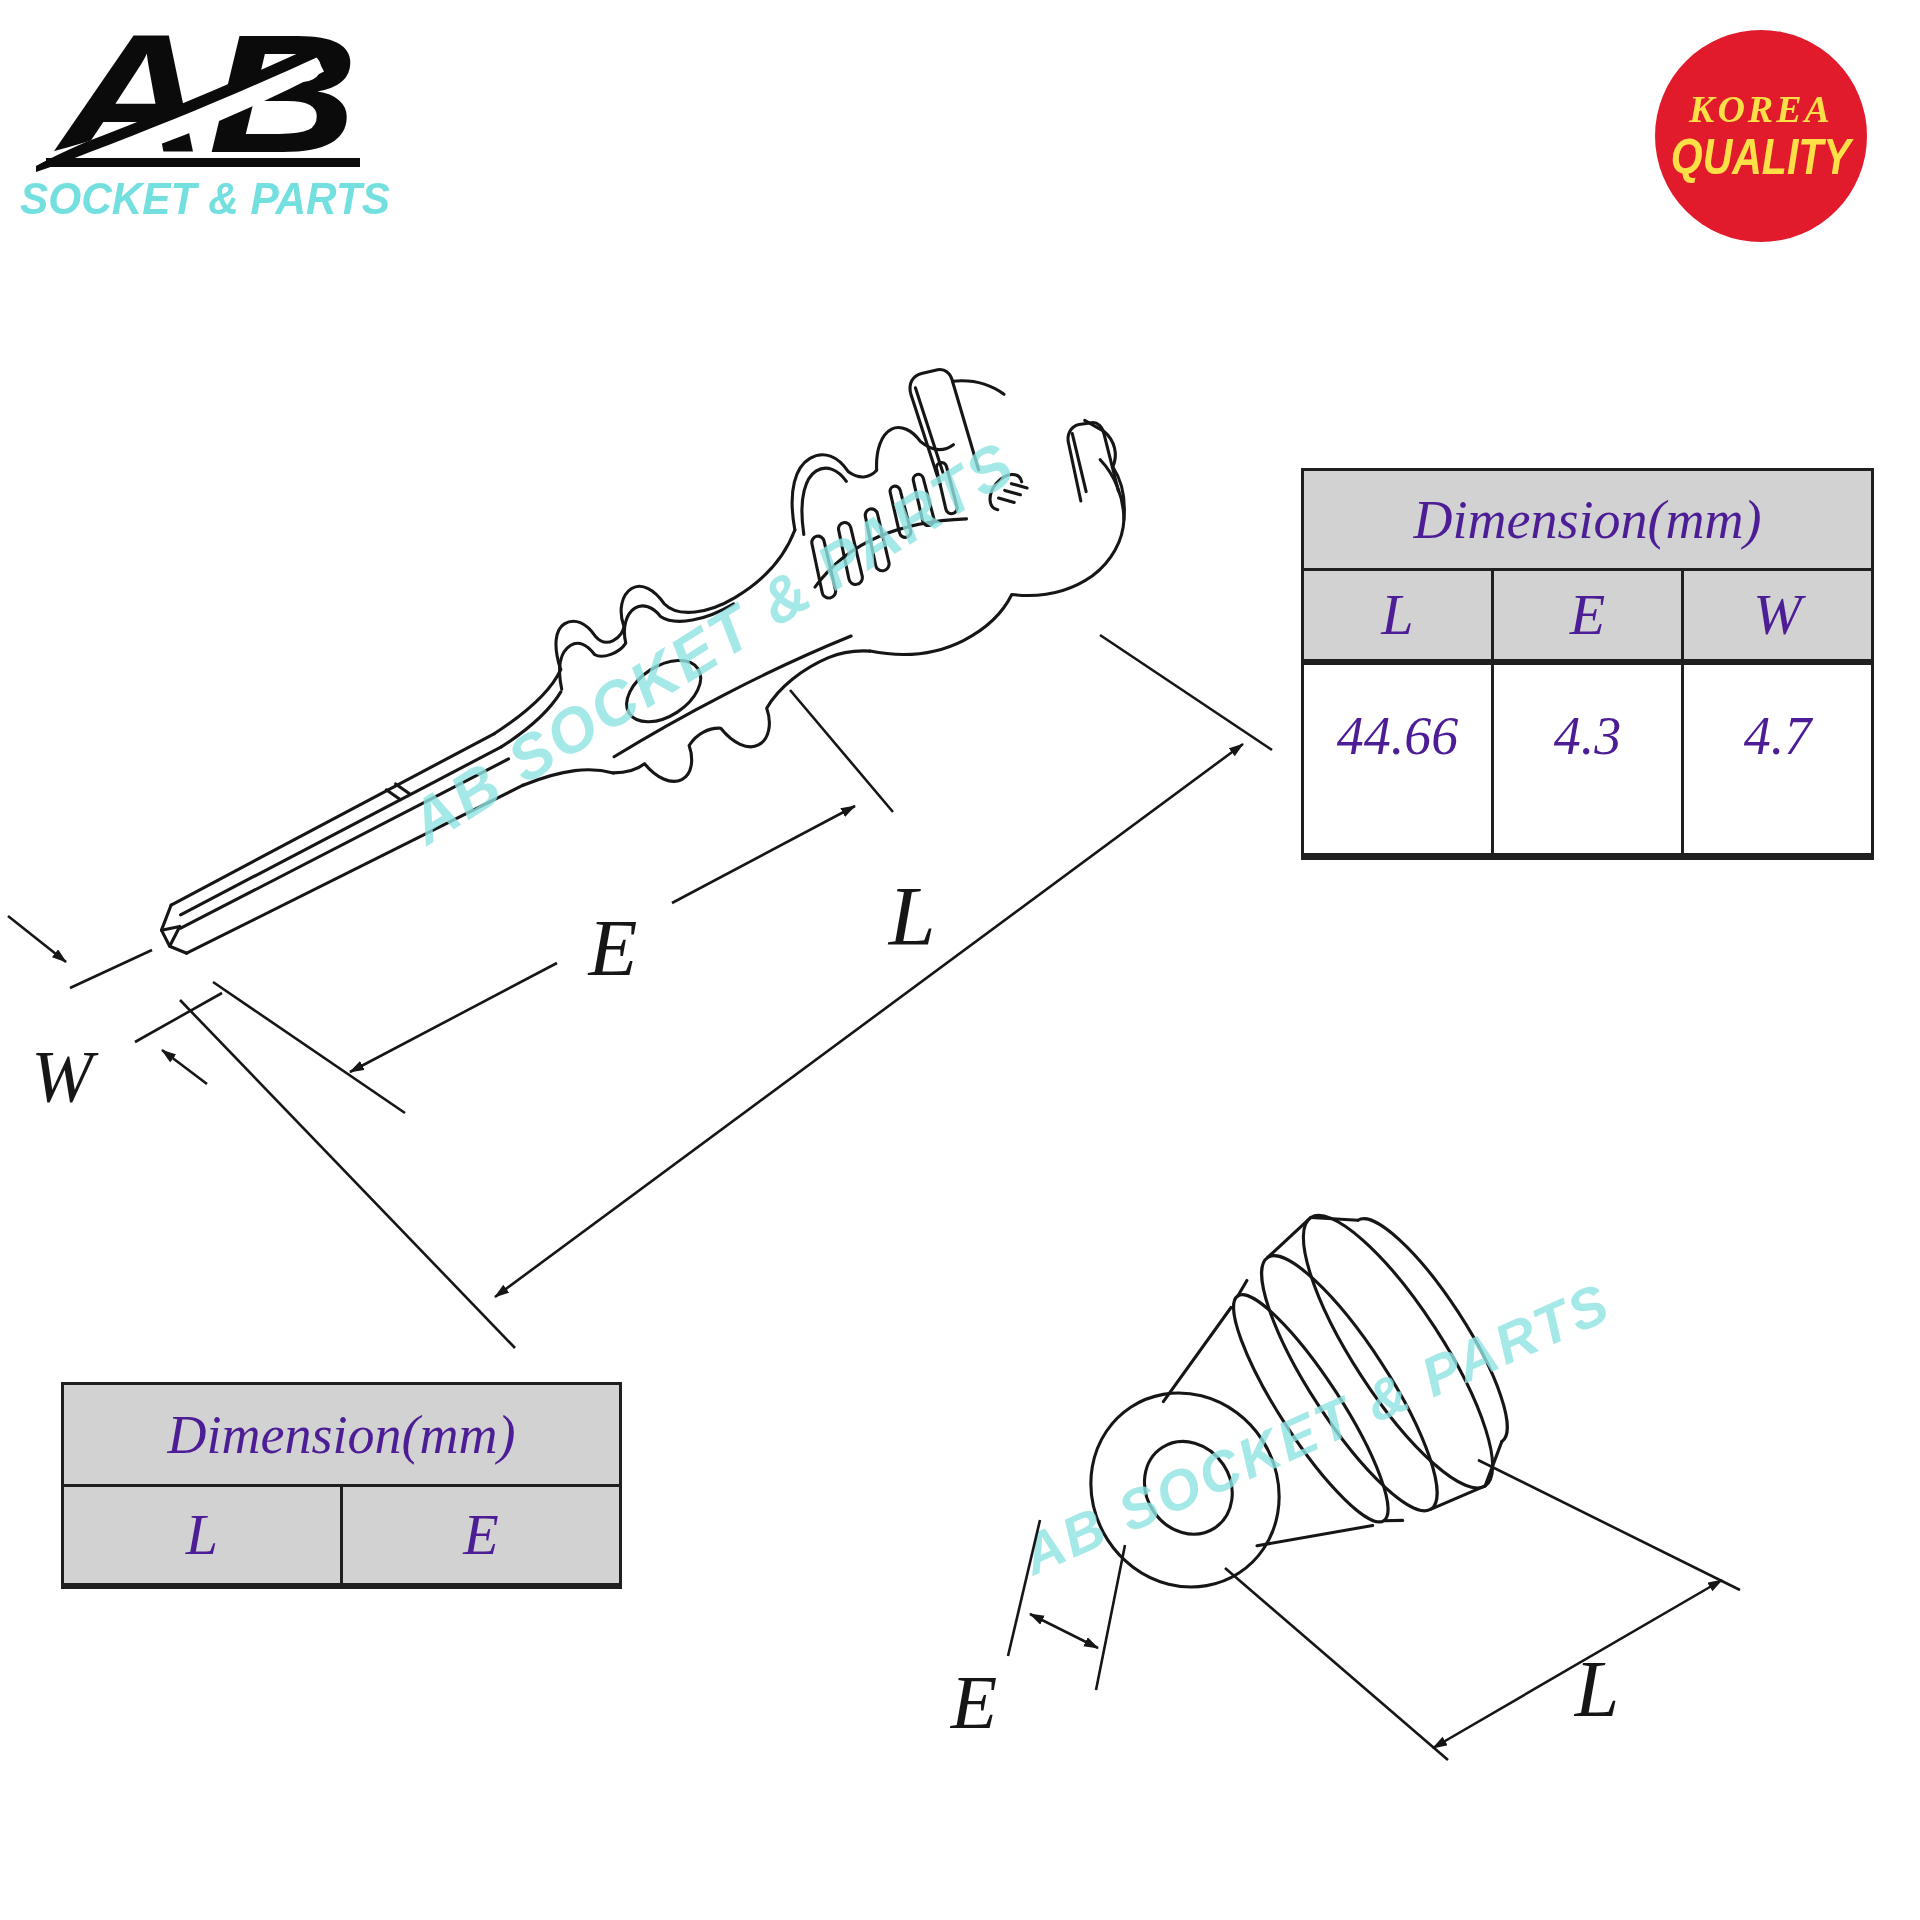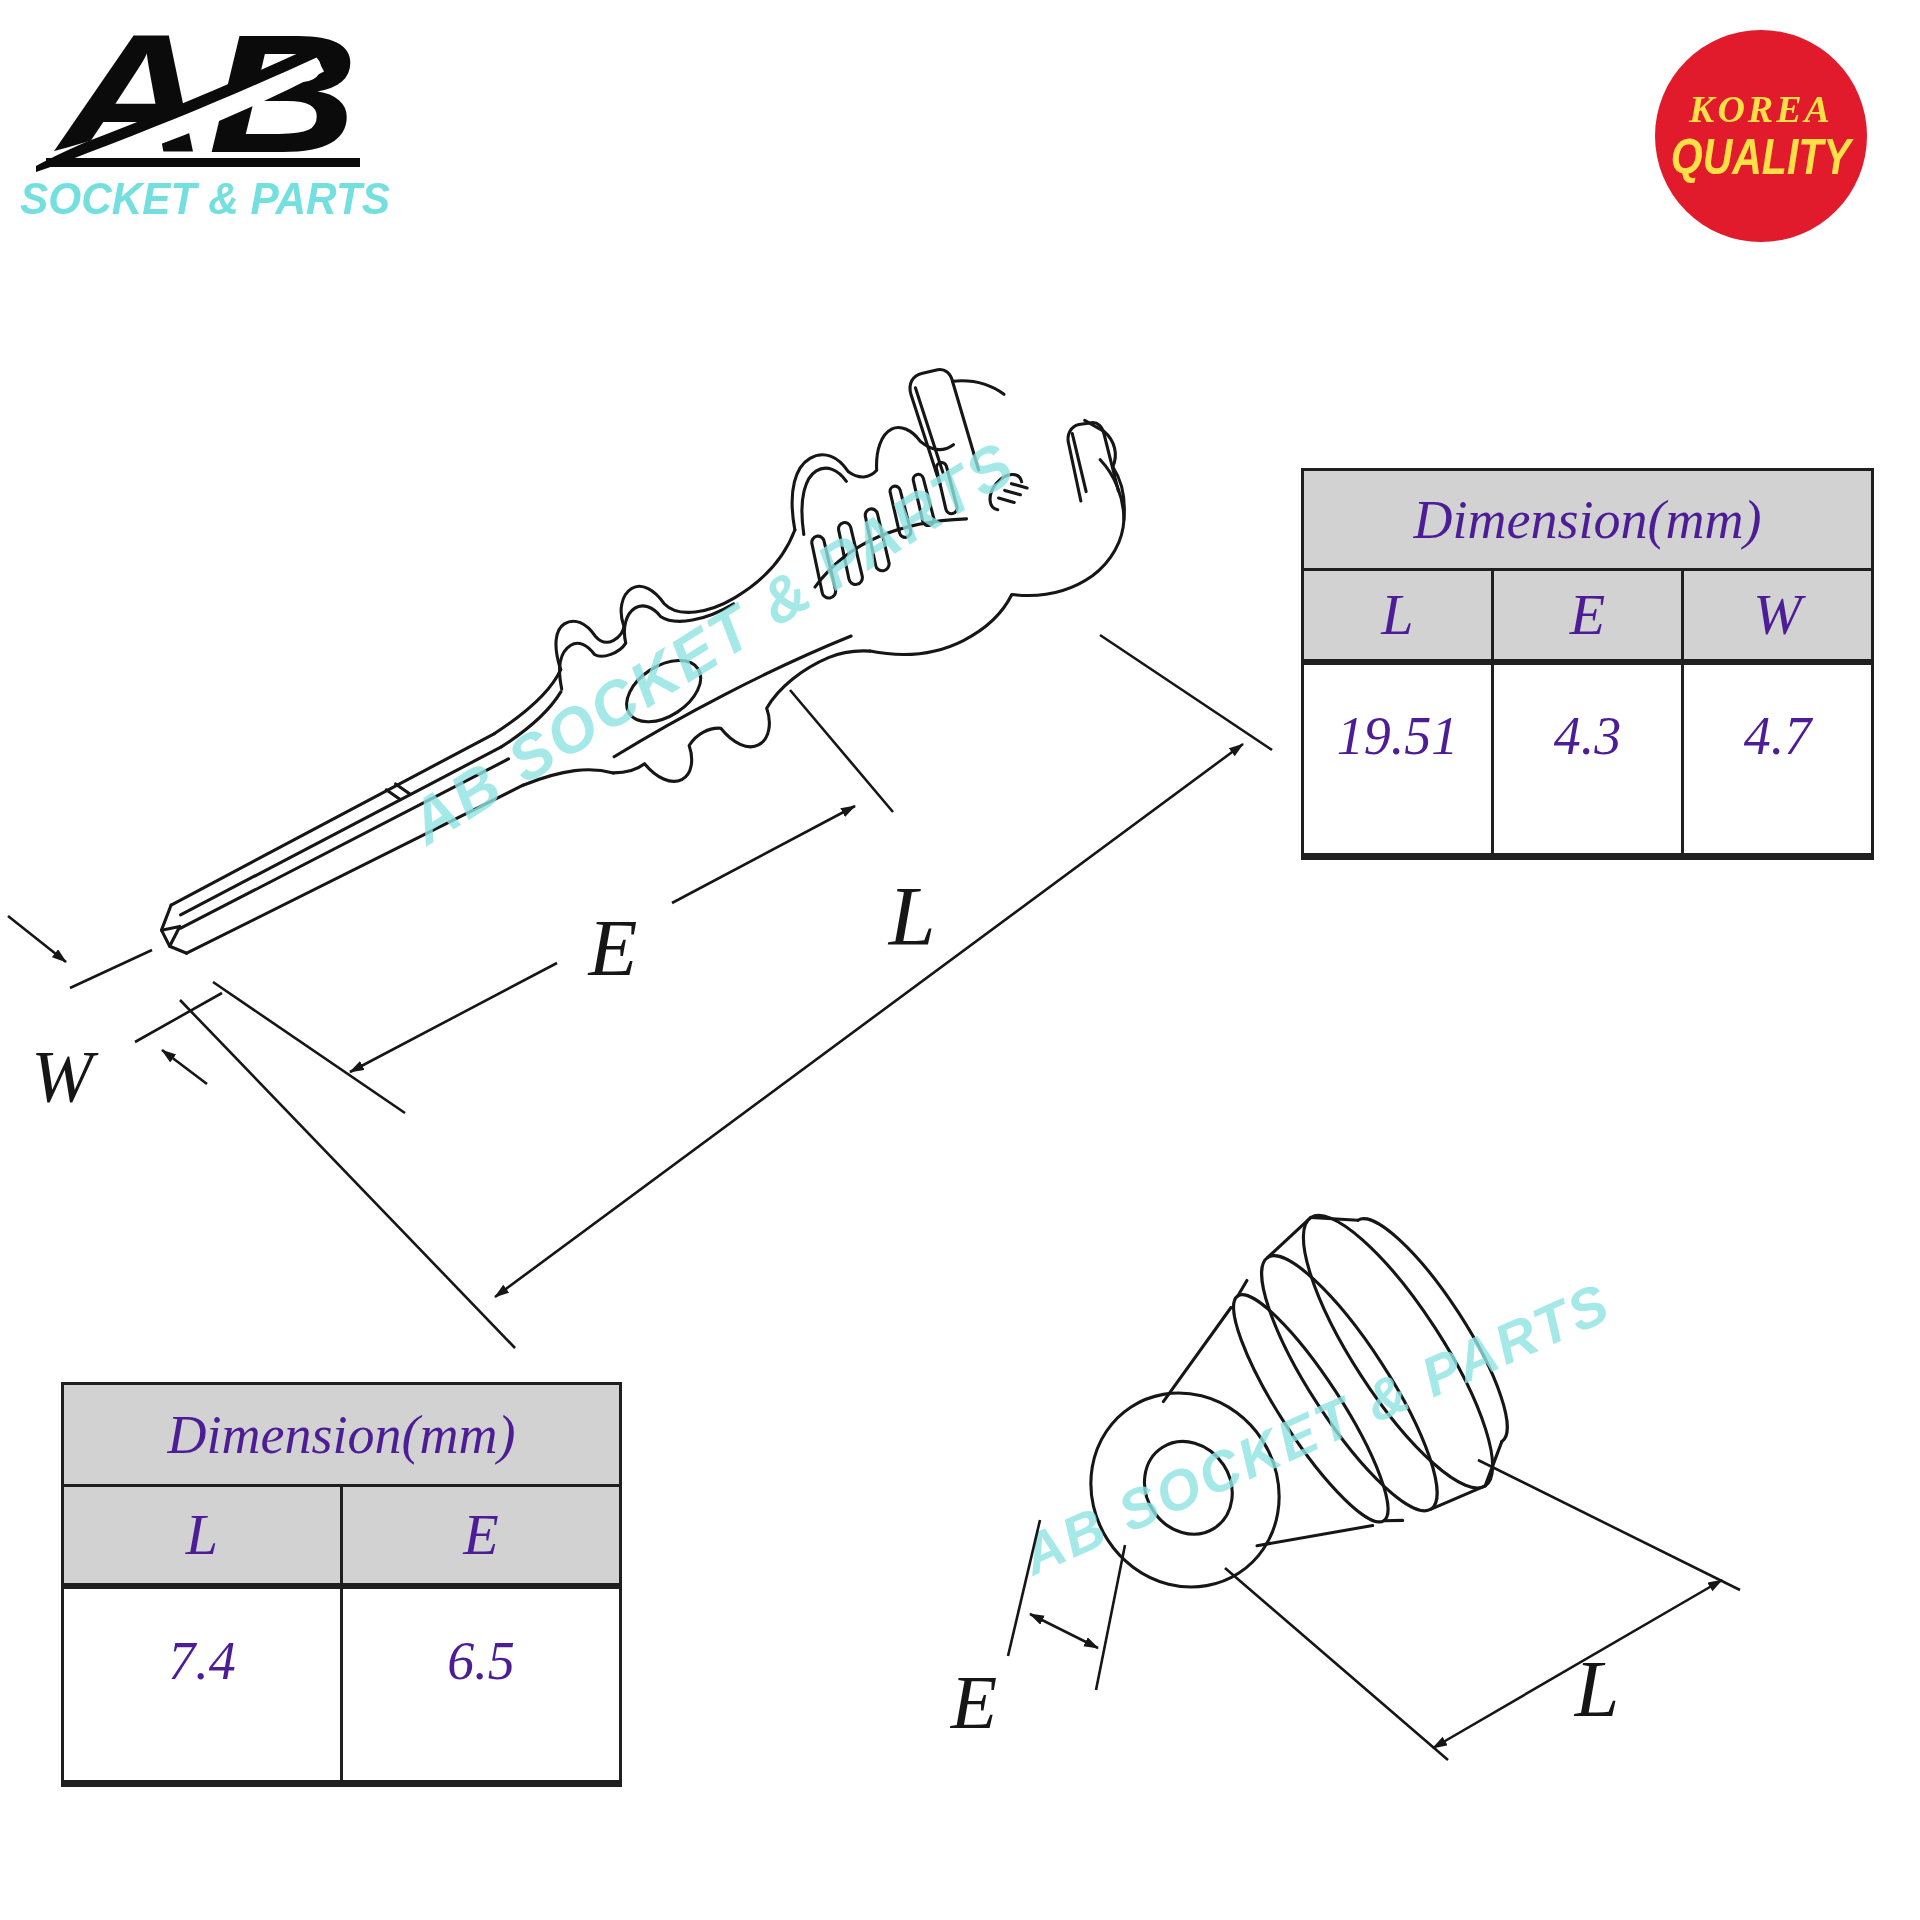--- a/index.html
+++ b/index.html
@@ -168,36 +168,32 @@
     <tbody>
         <tr style="height:100px;">
       <td class="hdr" colspan="3">Dimension(mm)</td>
     </tr>
     <tr style="height:92px;">
       <td class="sub" style="width:197px;">L</td>
       <td class="sub" style="width:199px;">E</td>
       <td class="sub" style="width:177px;">W</td>
     </tr>
     <tr style="height:195px;">
-      <td class="val">19.51</td>
+      <td class="val">44.66</td>
       <td class="val">4.3</td>
       <td class="val">4.7</td>
     </tr>
   </tbody>
     </table>
 
   <table class="dim abs" style="left:61px;top:1382px;width:561px;">
     <tbody>
         <tr style="height:102px;">
       <td class="hdr" colspan="2">Dimension(mm)</td>
     </tr>
     <tr style="height:100px;">
       <td class="sub" style="width:280px;">L</td>
       <td class="sub" style="width:281px;">E</td>
     </tr>
-    <tr style="height:198px;">
-      <td class="val">7.4</td>
-      <td class="val">6.5</td>
-    </tr>
   </tbody>
     </table>
 
 </div>
 
 </body></html>

